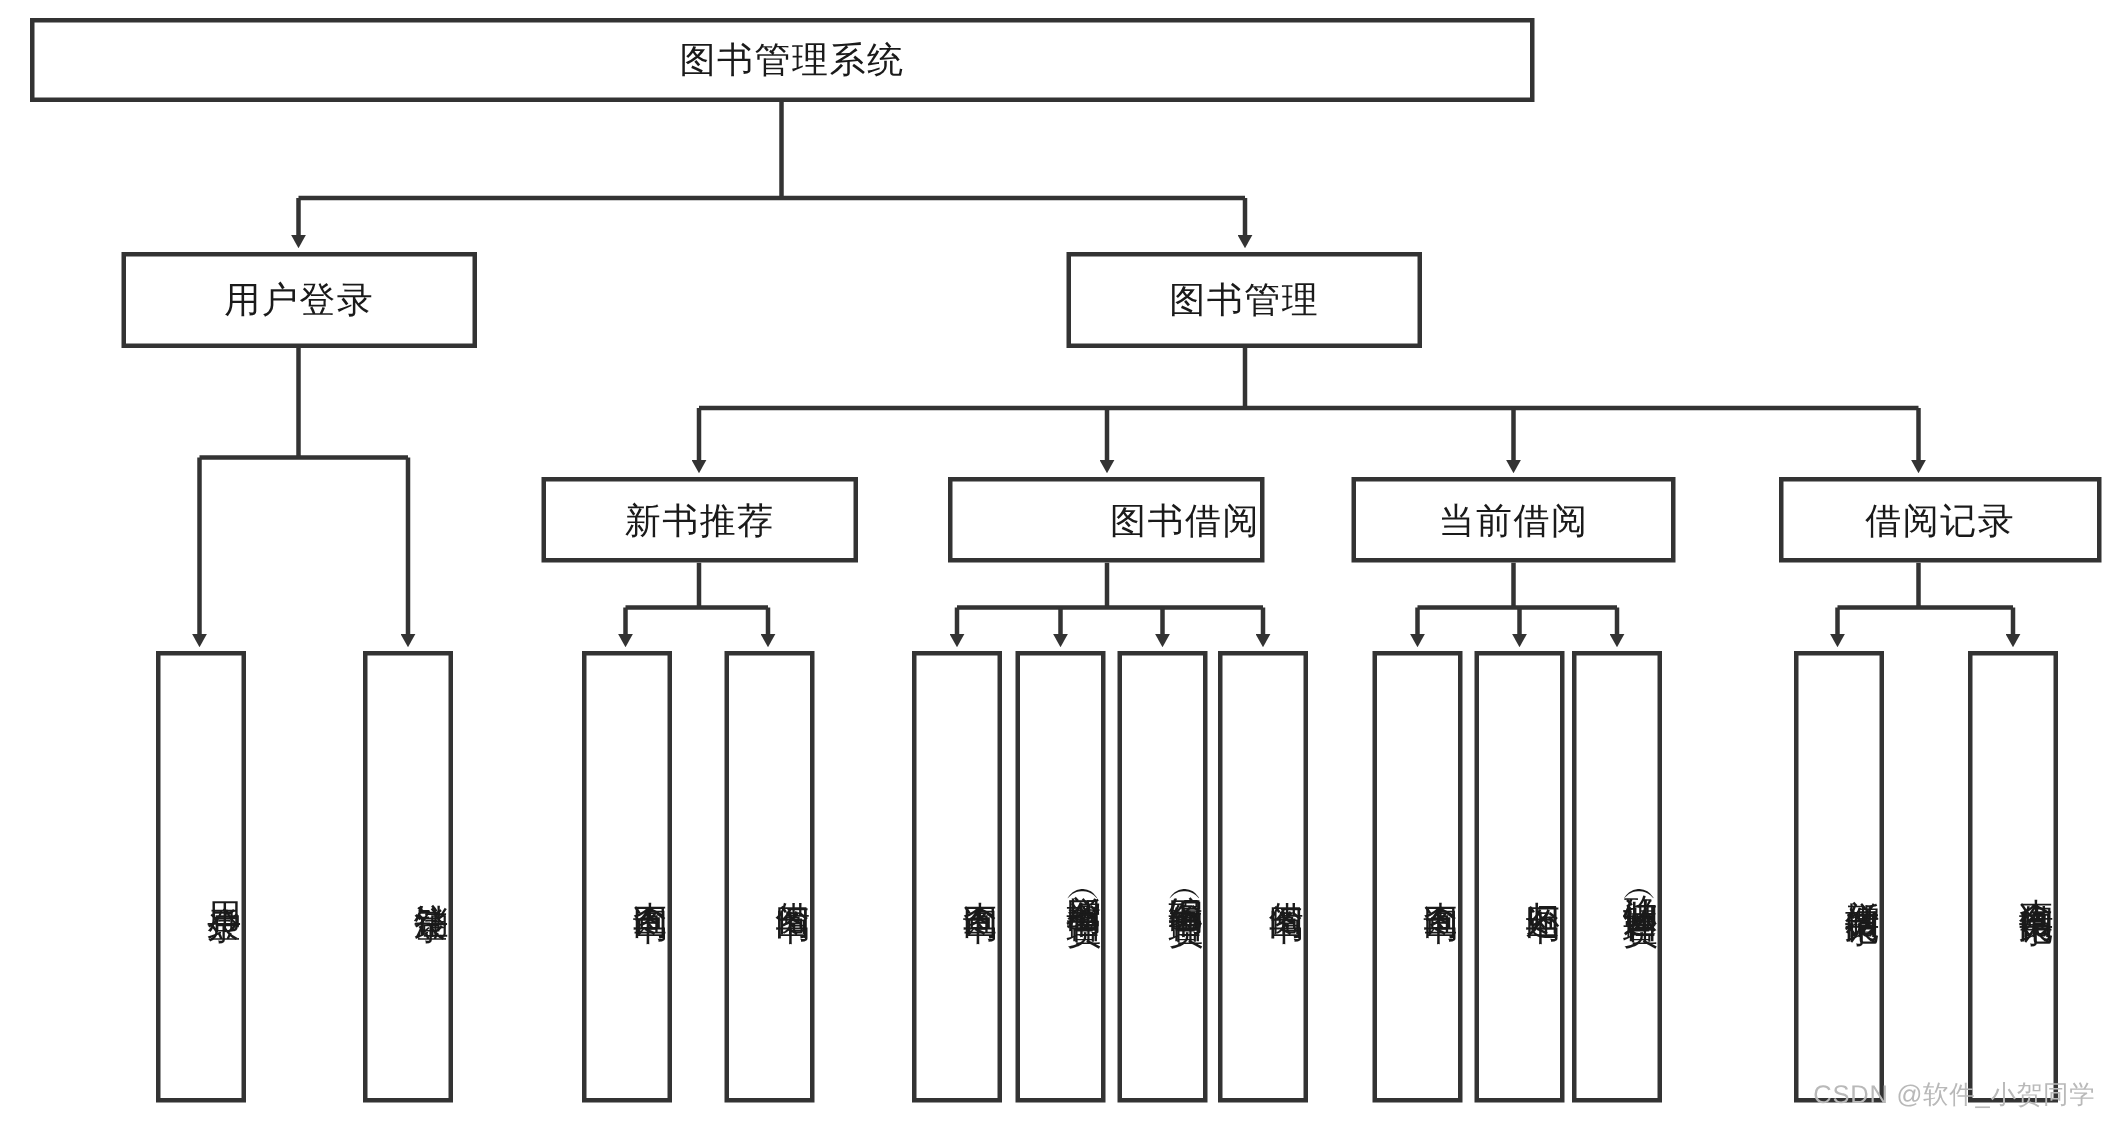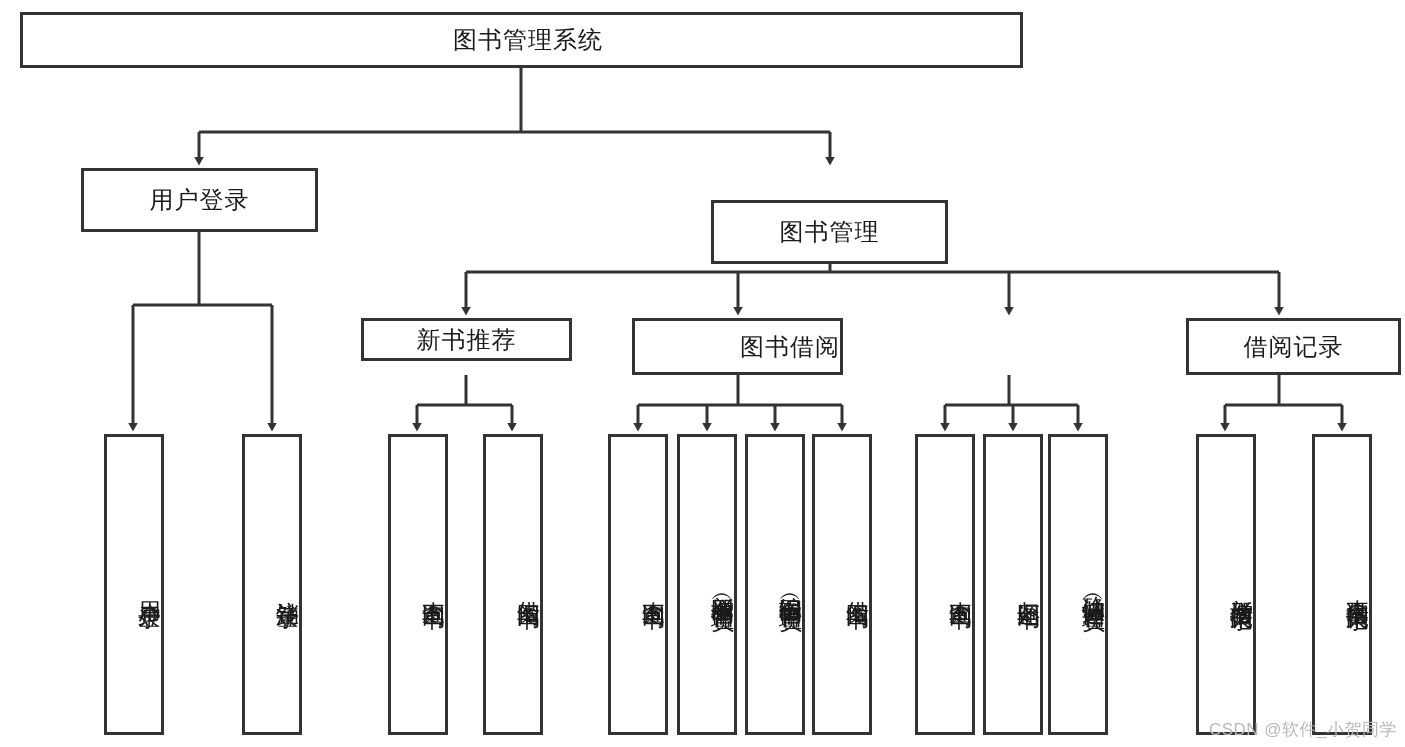--- a/index.html
+++ b/index.html
@@ -123,29 +123,32 @@
     </g>
   </svg>
 
   <div class="node horiz root" style="left:20px; top:12px; width:1003px; height:56px;">
     <span>图书管理系统</span>
   </div>
 
   <div class="node horiz" style="left:81px; top:168px; width:237px; height:64px;">
     <span>用户登录</span>
   </div>
-  <div class="node horiz" style="left:711px; top:168px; width:237px; height:64px;margin-top:32px;">
+  <div class="node horiz" style="left:711px; top:168px; width:237px; height:64px;">
     <span>图书管理</span>
   </div>
 
-  <div class="node horiz" style="left:361px; top:318px; width:211px; height:43px;">
+  <div class="node horiz" style="left:361px; top:318px; width:211px; height:57px;">
     <span>新书推荐</span>
   </div>
   <div class="node horiz" style="left:632px; top:318px; width:211px; height:57px;justify-content:flex-end;">
     <span>图书借阅</span>
+  </div>
+  <div class="node horiz" style="left:901px; top:318px; width:216px; height:57px;">
+    <span>当前借阅</span>
   </div>
   <div class="node horiz" style="left:1172px; top:318px; width:215px; height:57px;margin-left:14px;">
     <span>借阅记录</span>
   </div>
 
   <div class="node vert" style="left:104px; top:434px; width:60px; height:301px;">
     <span>用户登录</span>
   </div>
   <div class="node vert" style="left:242px; top:434px; width:60px; height:301px;">
     <span>注销登录</span>

